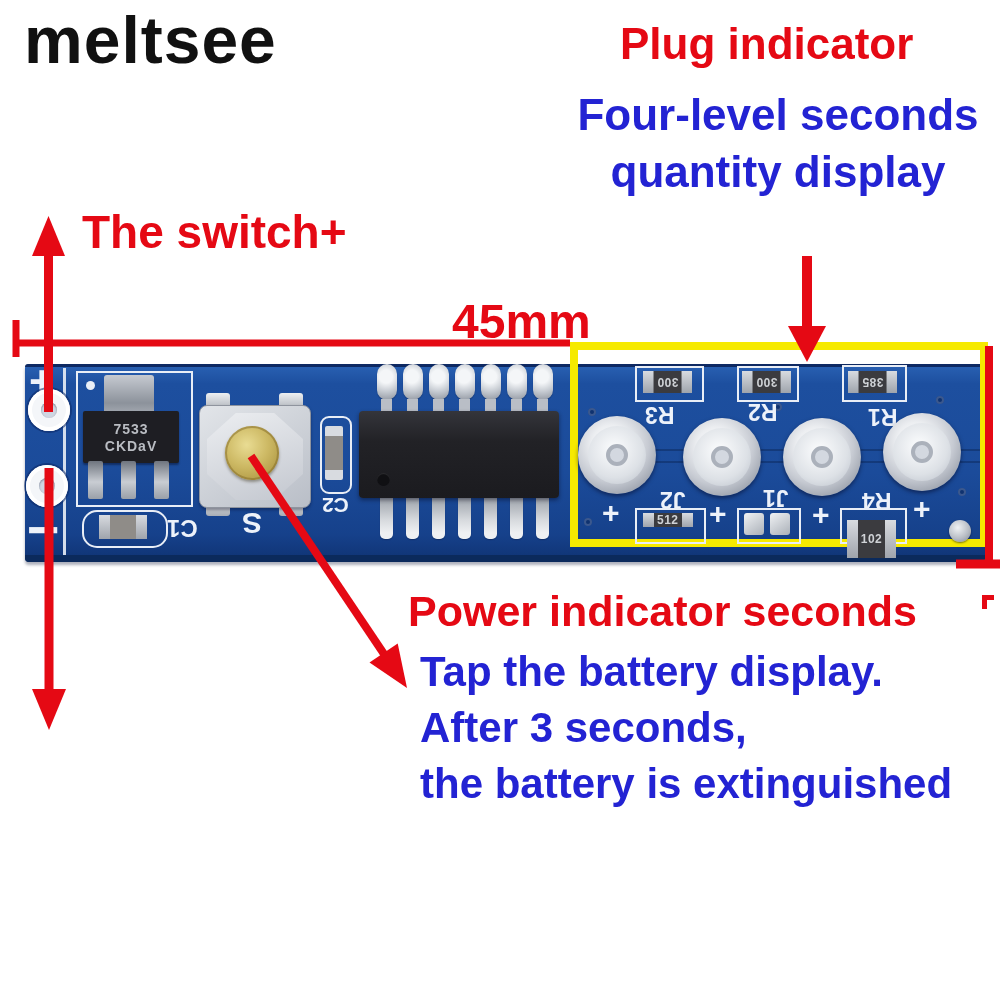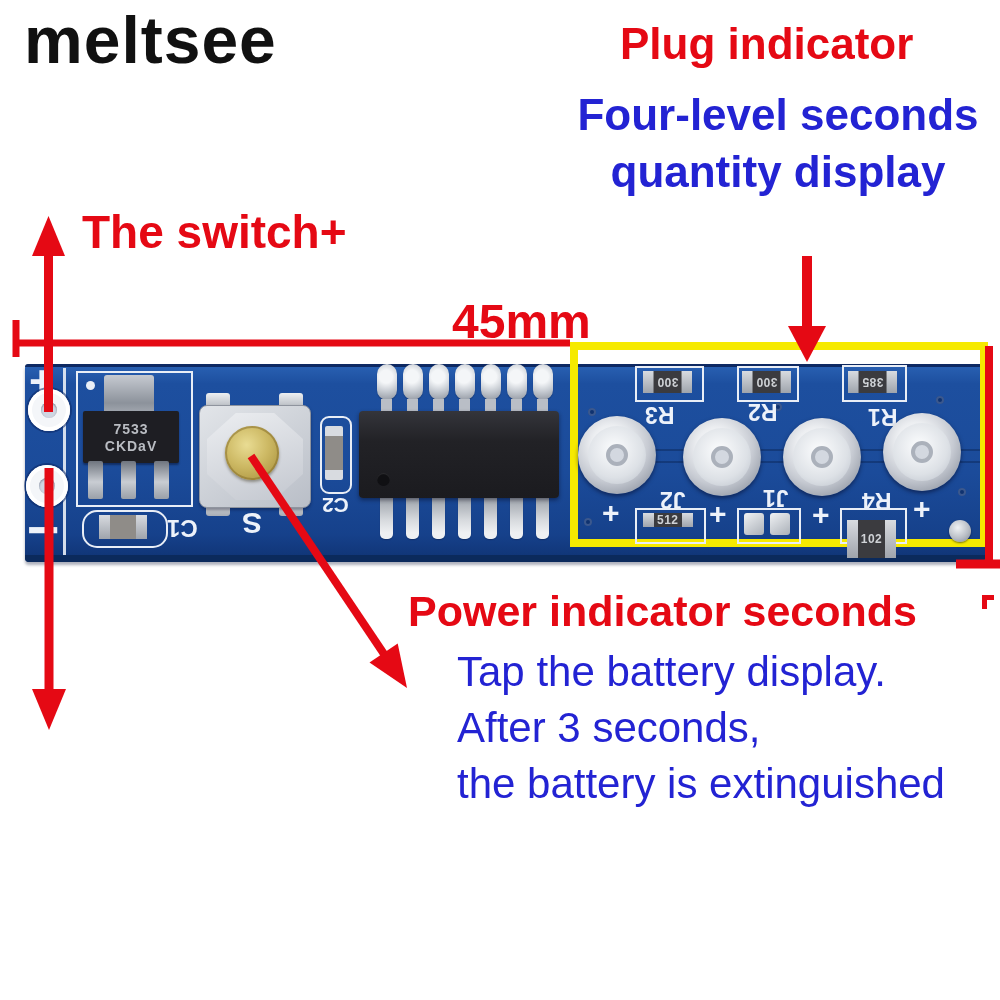--- a/index.html
+++ b/index.html
@@ -13,21 +13,21 @@
   .blue{color:#2323d3;}
   .logo{
     position:absolute;left:24px;top:2px;font-size:66px;font-weight:600;
     color:#111;letter-spacing:1px;
   }
   .plug{left:620px;top:20px;font-size:44px;}
   .fourlevel{left:556px;top:86px;width:444px;text-align:center;font-size:44px;line-height:57px;}
   .inputplus{left:82px;top:208px;font-size:46px;}
   .dim45{left:452px;top:296px;font-size:48px;}
   .powersw{left:408px;top:588px;font-size:43px;}
-  .instr{left:420px;top:644px;font-size:42px;line-height:56px;font-weight:400;margin-left:37px;}
+  .instr{left:420px;top:644px;font-size:42px;line-height:56px;font-weight:700;}
   .inputminus{left:75px;top:686px;font-size:46px;}
 
   
   .pcb{
     position:absolute;left:25px;top:364px;width:960px;height:198px;
     background:linear-gradient(180deg,#2a62b4 0%,#1d4f9f 10%,#1b4b9a 55%,#16418b 86%,#0f3373 100%);
     border-radius:4px;box-shadow:0 3px 3px rgba(20,30,60,.35);
   }
   .pcb::before{content:"";position:absolute;left:0;top:0;width:100%;height:3px;background:rgba(9,32,84,.85);border-radius:4px 4px 0 0;}
   .pcb::after{content:"";position:absolute;left:0;bottom:0;width:100%;height:7px;background:#0b2a5c;border-radius:0 0 4px 4px;}

